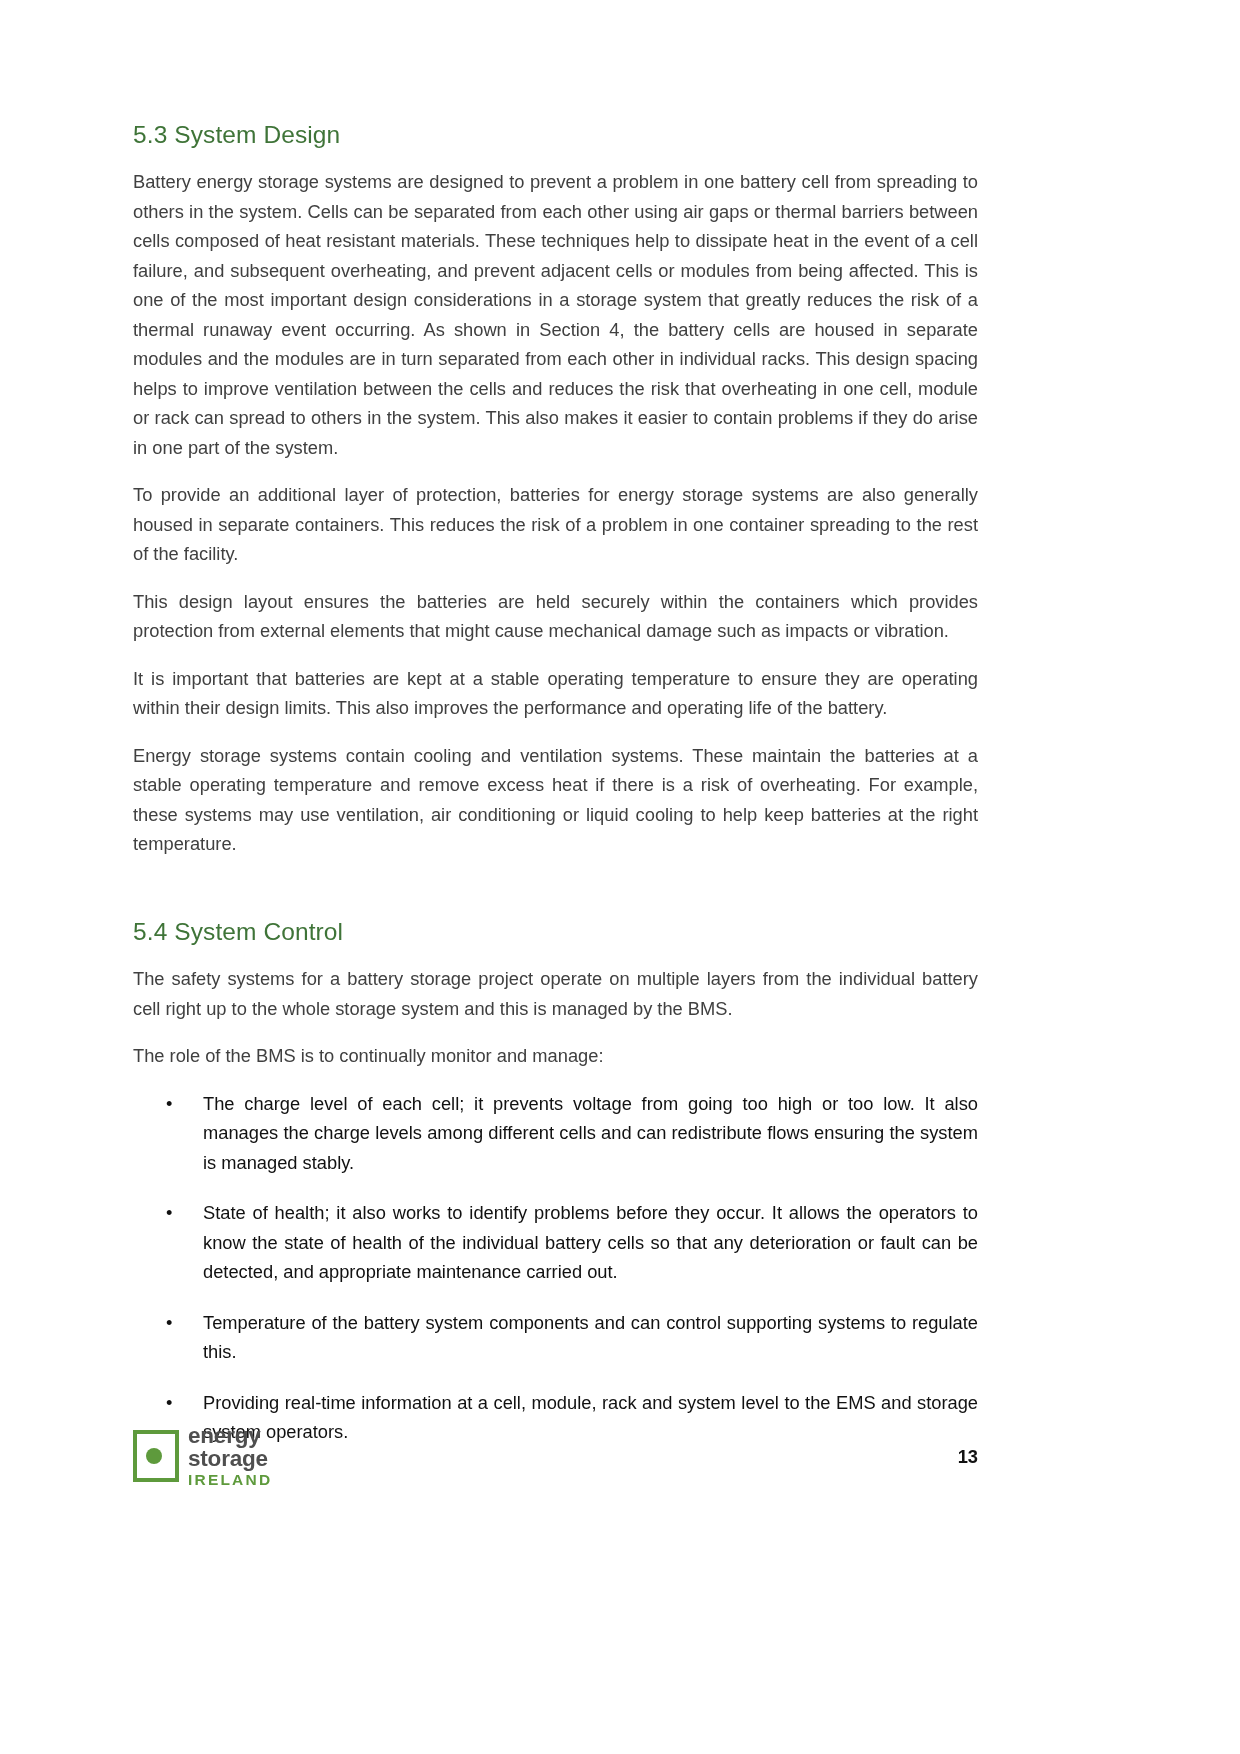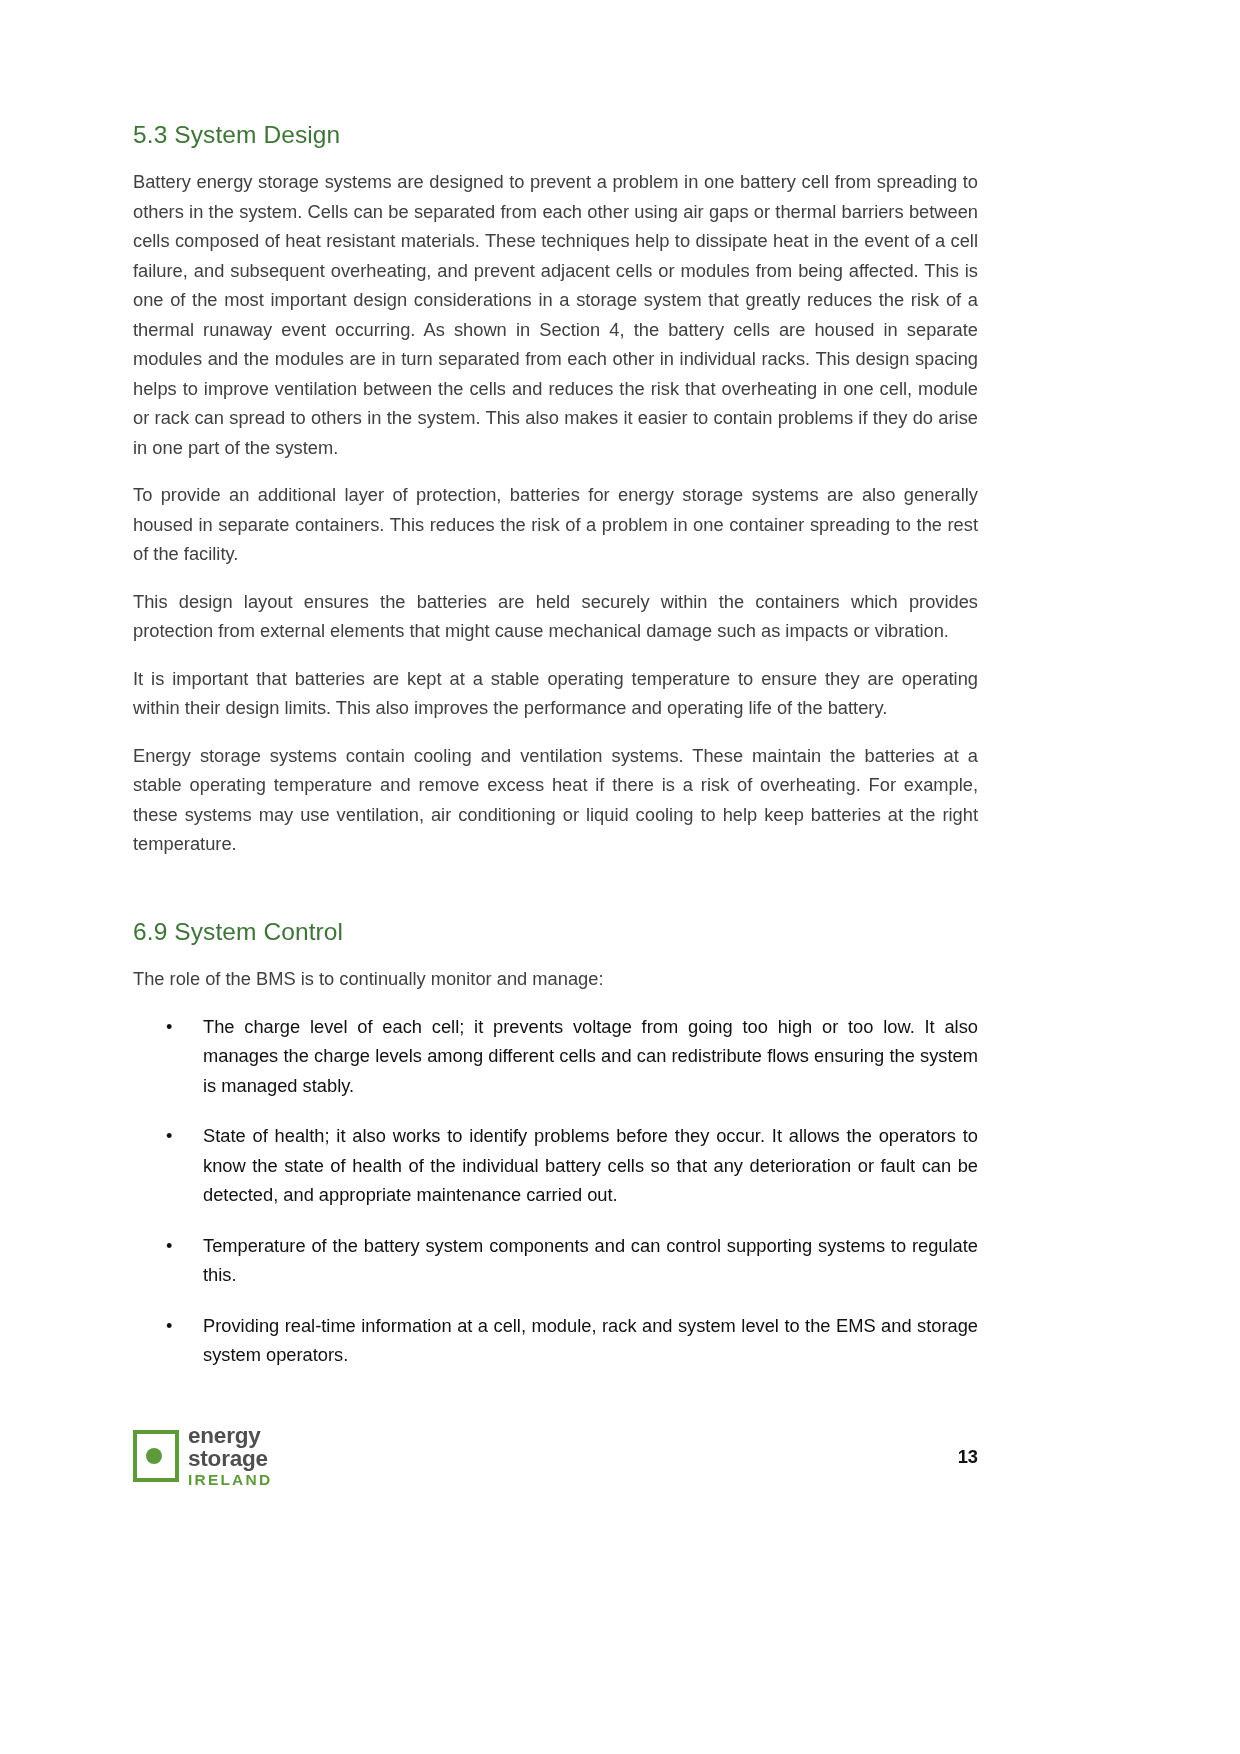--- a/index.html
+++ b/index.html
@@ -170,22 +170,23 @@
     <h2 class="section-heading">5.3 System Design</h2>
 
     <p class="body-text">Battery energy storage systems are designed to prevent a problem in one battery cell from spreading to others in the system. Cells can be separated from each other using air gaps or thermal barriers between cells composed of heat resistant materials. These techniques help to dissipate heat in the event of a cell failure, and subsequent overheating, and prevent adjacent cells or modules from being affected. This is one of the most important design considerations in a storage system that greatly reduces the risk of a thermal runaway event occurring. As shown in Section 4, the battery cells are housed in separate modules and the modules are in turn separated from each other in individual racks. This design spacing helps to improve ventilation between the cells and reduces the risk that overheating in one cell, module or rack can spread to others in the system. This also makes it easier to contain problems if they do arise in one part of the system.</p>
     <p class="body-text">To provide an additional layer of protection, batteries for energy storage systems are also generally housed in separate containers. This reduces the risk of a problem in one container spreading to the rest of the facility.</p>
     <p class="body-text">This design layout ensures the batteries are held securely within the containers which provides protection from external elements that might cause mechanical damage such as impacts or vibration.</p>
     <p class="body-text">It is important that batteries are kept at a stable operating temperature to ensure they are operating within their design limits. This also improves the performance and operating life of the battery.</p>
     <p class="body-text last">Energy storage systems contain cooling and ventilation systems. These maintain the batteries at a stable operating temperature and remove excess heat if there is a risk of overheating. For example, these systems may use ventilation, air conditioning or liquid cooling to help keep batteries at the right temperature.</p>
 
     <div class="spacer-block"></div>
 
-    <h2 class="section-heading second">6.9 System Control</h2>
-
+    <h2 class="section-heading second">5.4 System Control</h2>
+
+    <p class="body-text">The safety systems for a battery storage project operate on multiple layers from the individual battery cell right up to the whole storage system and this is managed by the BMS.</p>
     <p class="body-text">The role of the BMS is to continually monitor and manage:</p>
 
     <ul class="bms-list">
       <li>
         <span class="bullet-dot">•</span>
         <span>The charge level of each cell; it prevents voltage from going too high or too low. It also manages the charge levels among different cells and can redistribute flows ensuring the system is managed stably.</span>
       </li>
       <li>
         <span class="bullet-dot">•</span>
         <span>State of health; it also works to identify problems before they occur. It allows the operators to know the state of health of the individual battery cells so that any deterioration or fault can be detected, and appropriate maintenance carried out.</span>

